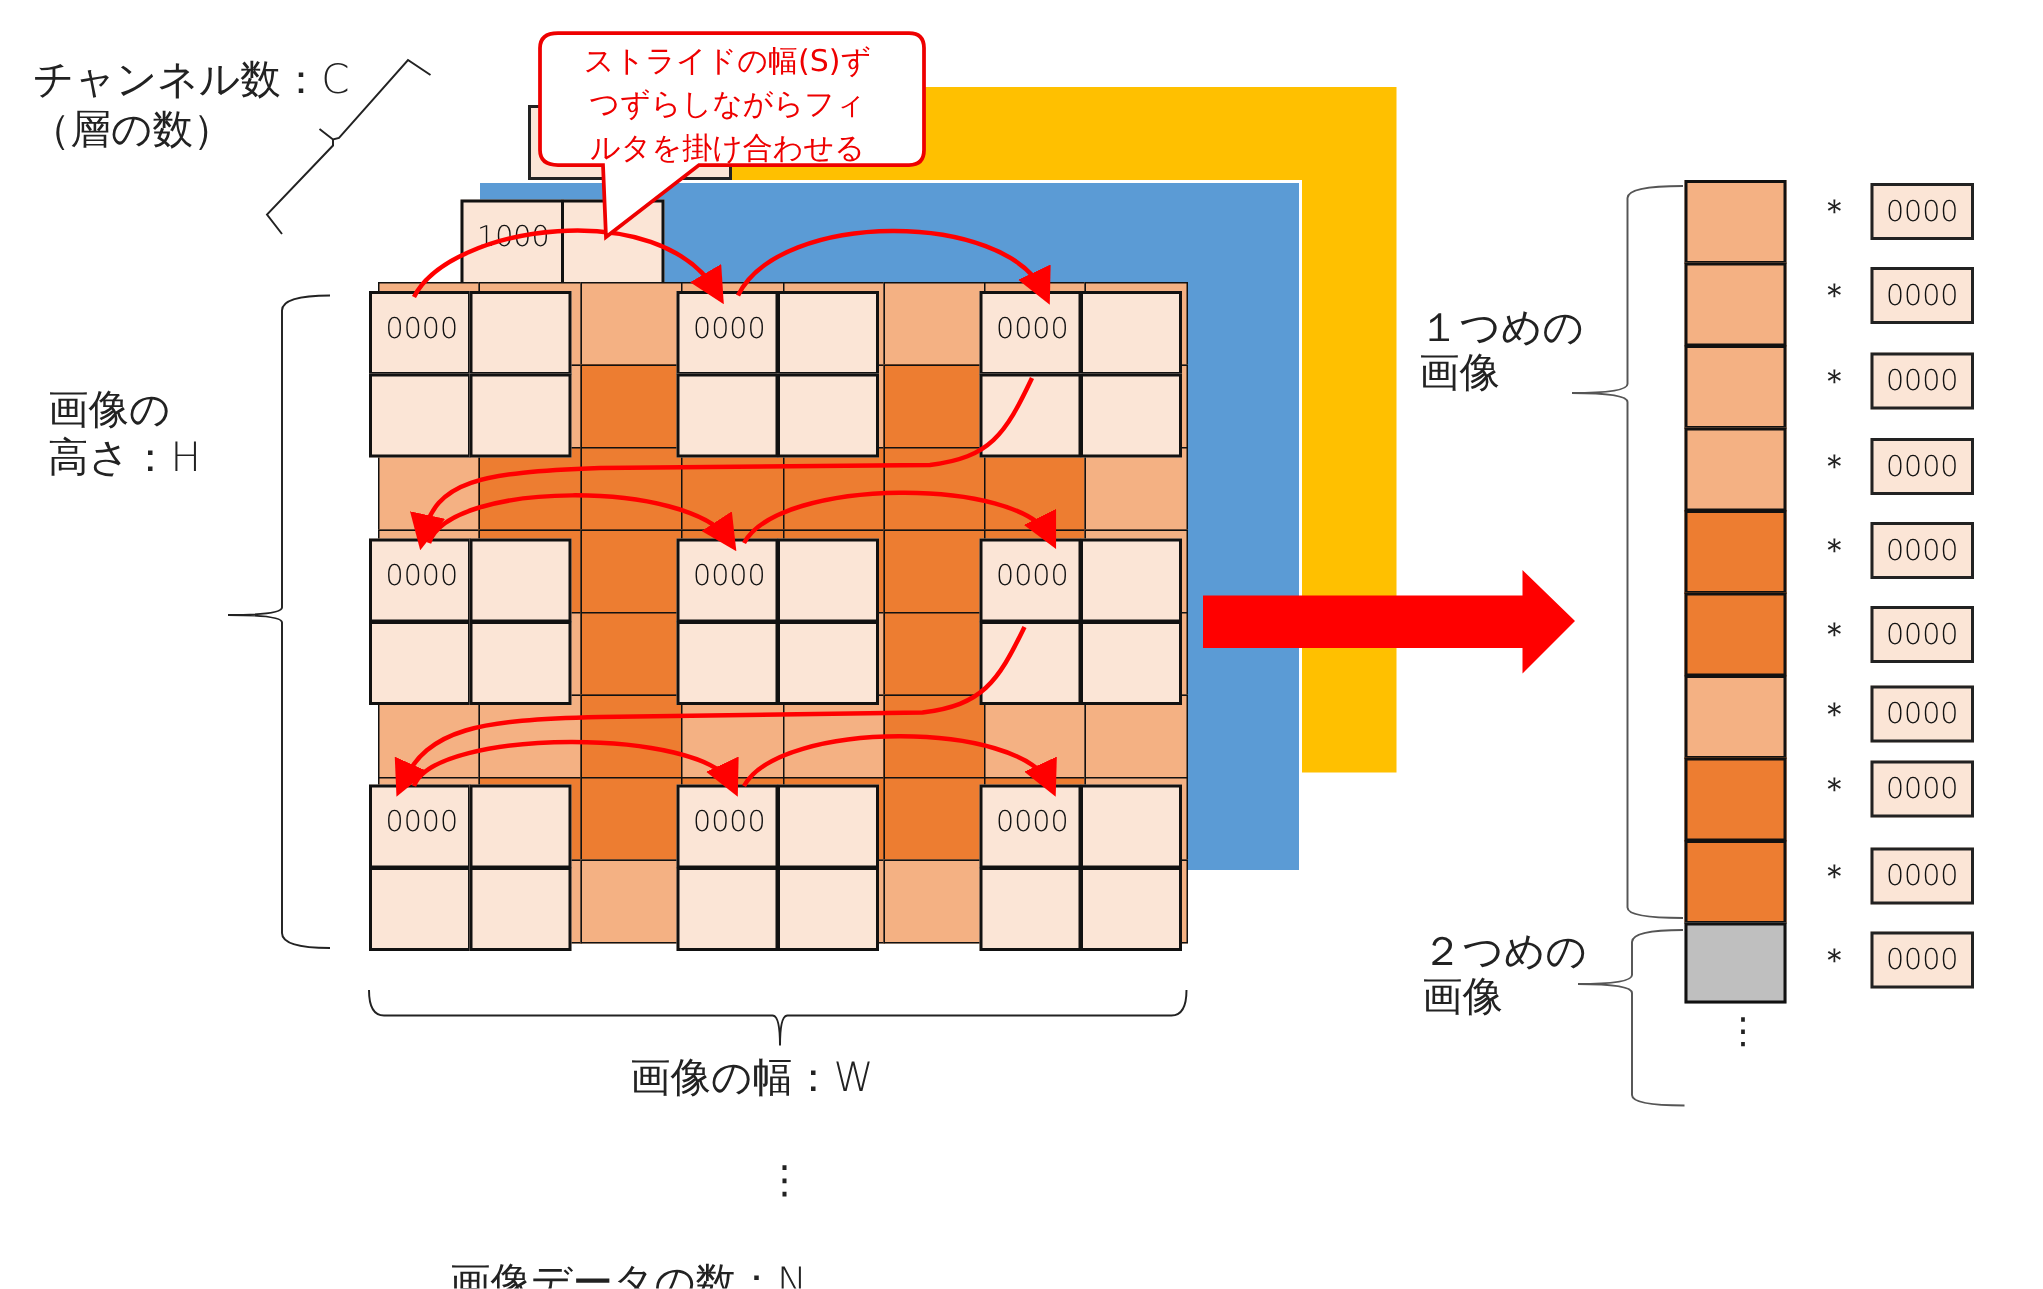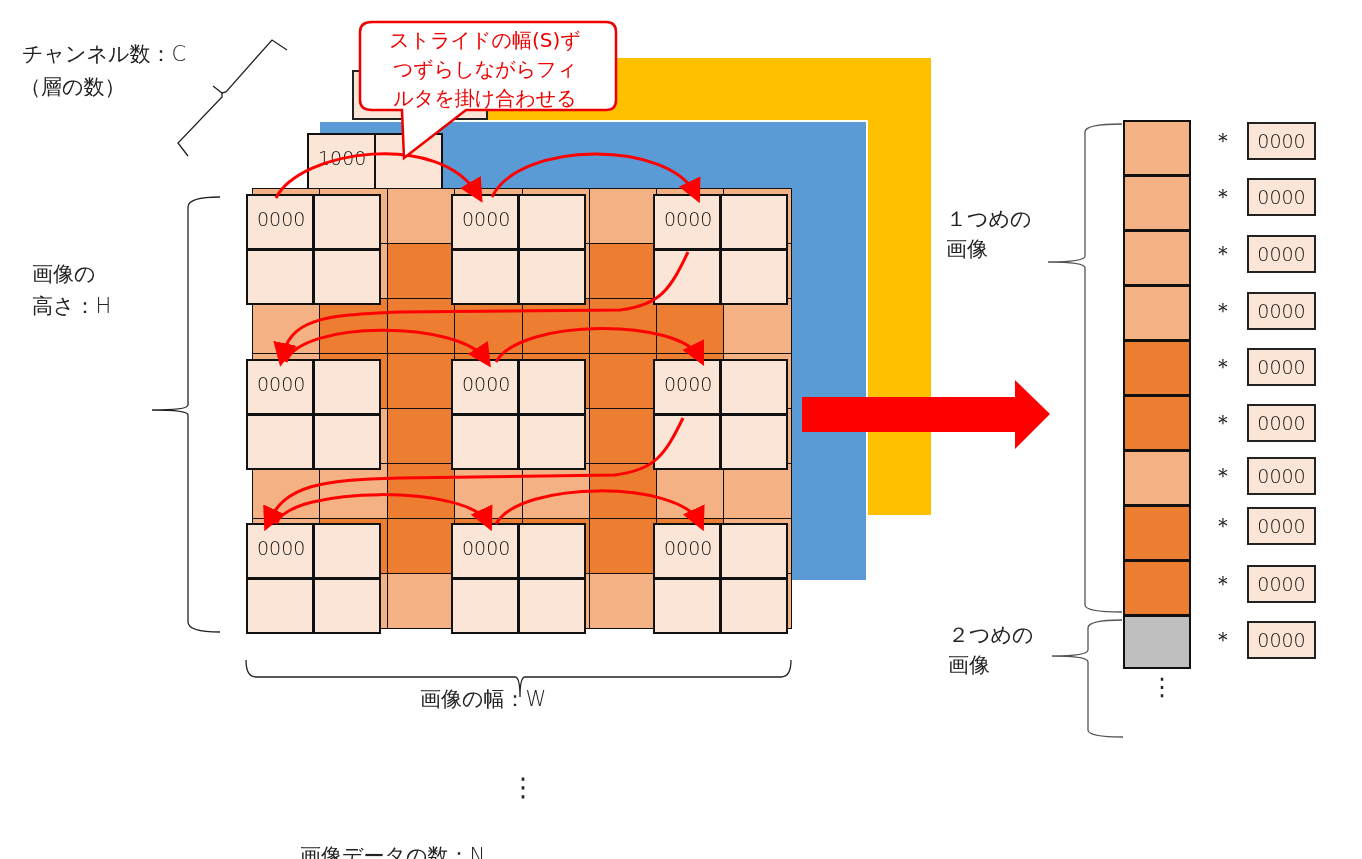--- a/index.html
+++ b/index.html
@@ -1,18 +1,18 @@
 <!DOCTYPE html>
 <html><head>
 <meta charset="utf-8">
 <style>
   html, body { margin: 0; padding: 0; background: #ffffff; }
   body { width: 1362px; height: 859px; position: relative; overflow: hidden;
          font-family: "DejaVu Sans", "Liberation Sans", sans-serif; color: #222; }
-  .label { position: absolute; font-size: 21px; line-height: 30px; color: #222; white-space: pre; font-weight: 300; }
+  .label { position: absolute; font-size: 27px; line-height: 30px; color: #222; white-space: pre; font-weight: 300; }
   .layer { position: absolute; }
   .bgcell { position: absolute; box-sizing: border-box; border: 1.5px solid #111; }
   .fcell { position: absolute; box-sizing: border-box; border: 2px solid #111; background: #fbe5d6;
            font-size: 19px; color: #111; padding: 12px 0 0 9px; font-family: "DejaVu Sans", sans-serif; font-weight: 300; }
   .fbox-shadow { position: absolute; box-sizing: border-box; border: 2px solid #222; }
   .col-cell { position: absolute; left: 1123px; width: 68px; box-sizing: border-box; border: 2px solid #111; }
   .star { position: absolute; left: 1212px; font-size: 22px; color: #222; }
   .valbox { position: absolute; left: 1247px; width: 69px; height: 38px; box-sizing: border-box;
             border: 2px solid #222; background: #fbe5d6; font-size: 19px; color: #111;
             text-align: center; line-height: 34px; font-weight: 300; }
@@ -174,21 +174,21 @@
 </svg>
 
 <div class="callout-text">ストライドの幅(S)ず
 つずらしながらフィ
 ルタを掛け合わせる</div>
 
 <div class="label" style="left:22px;top:39px;">チャンネル数：C</div>
 <div class="label" style="left:20px;top:72px;">（層の数）</div>
 <div class="label" style="left:32px;top:258px;line-height:32px;">画像の
 高さ：H</div>
-<div class="label" style="left:420px;top:684px;">画像の幅：W</div>
+<div class="label" style="left:420px;top:704px;">画像の幅：W</div>
 <div class="label" style="left:510px;top:772px;font-size:26px;">⋮</div>
 <div class="label" style="left:300px;top:841px;">画像データの数：N</div>
 <div class="label" style="left:946px;top:204px;line-height:30px;">１つめの
 画像</div>
 <div class="label" style="left:948px;top:620px;line-height:30px;">２つめの
 画像</div>
 
 <div id="flat">
     <div class="col-cell" style="top: 120px; height: 56px; background: rgb(244, 177, 131);"></div>
     <div class="star" style="top: 126px;">＊</div>

